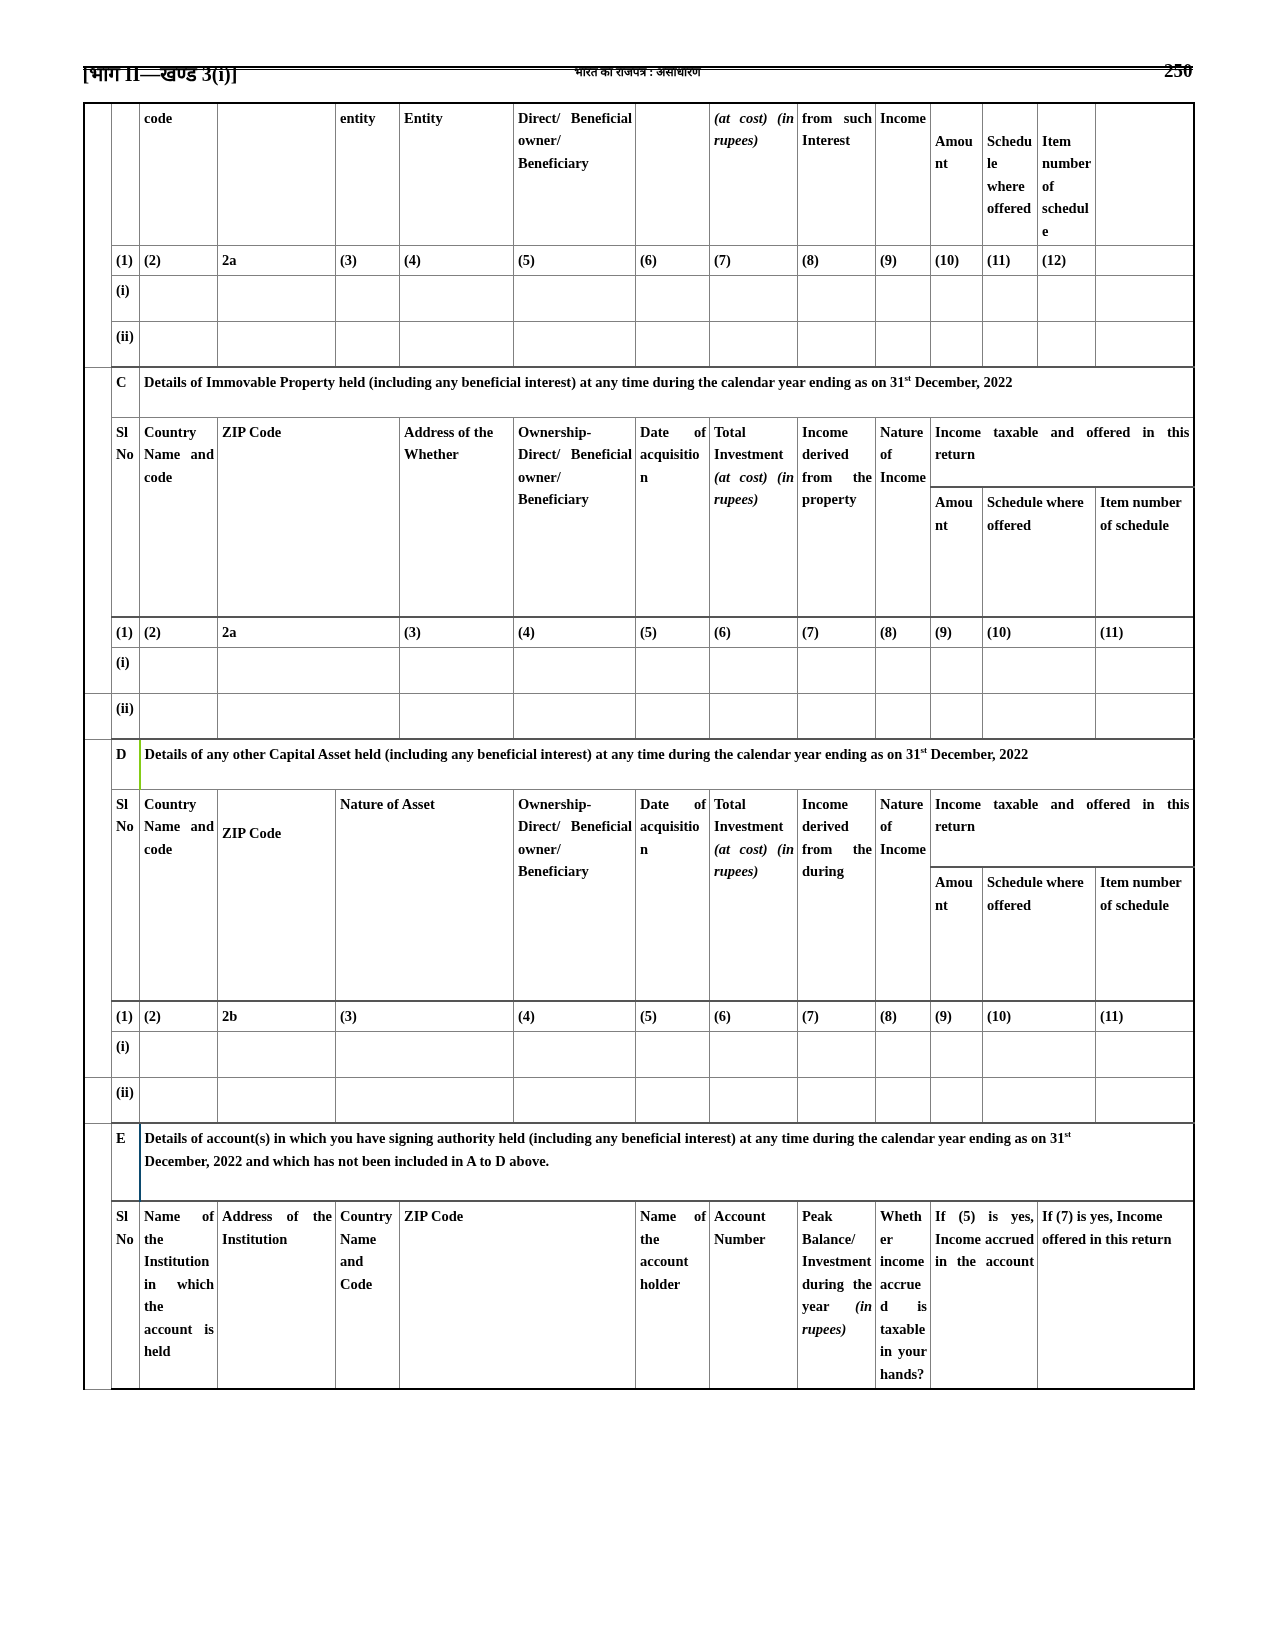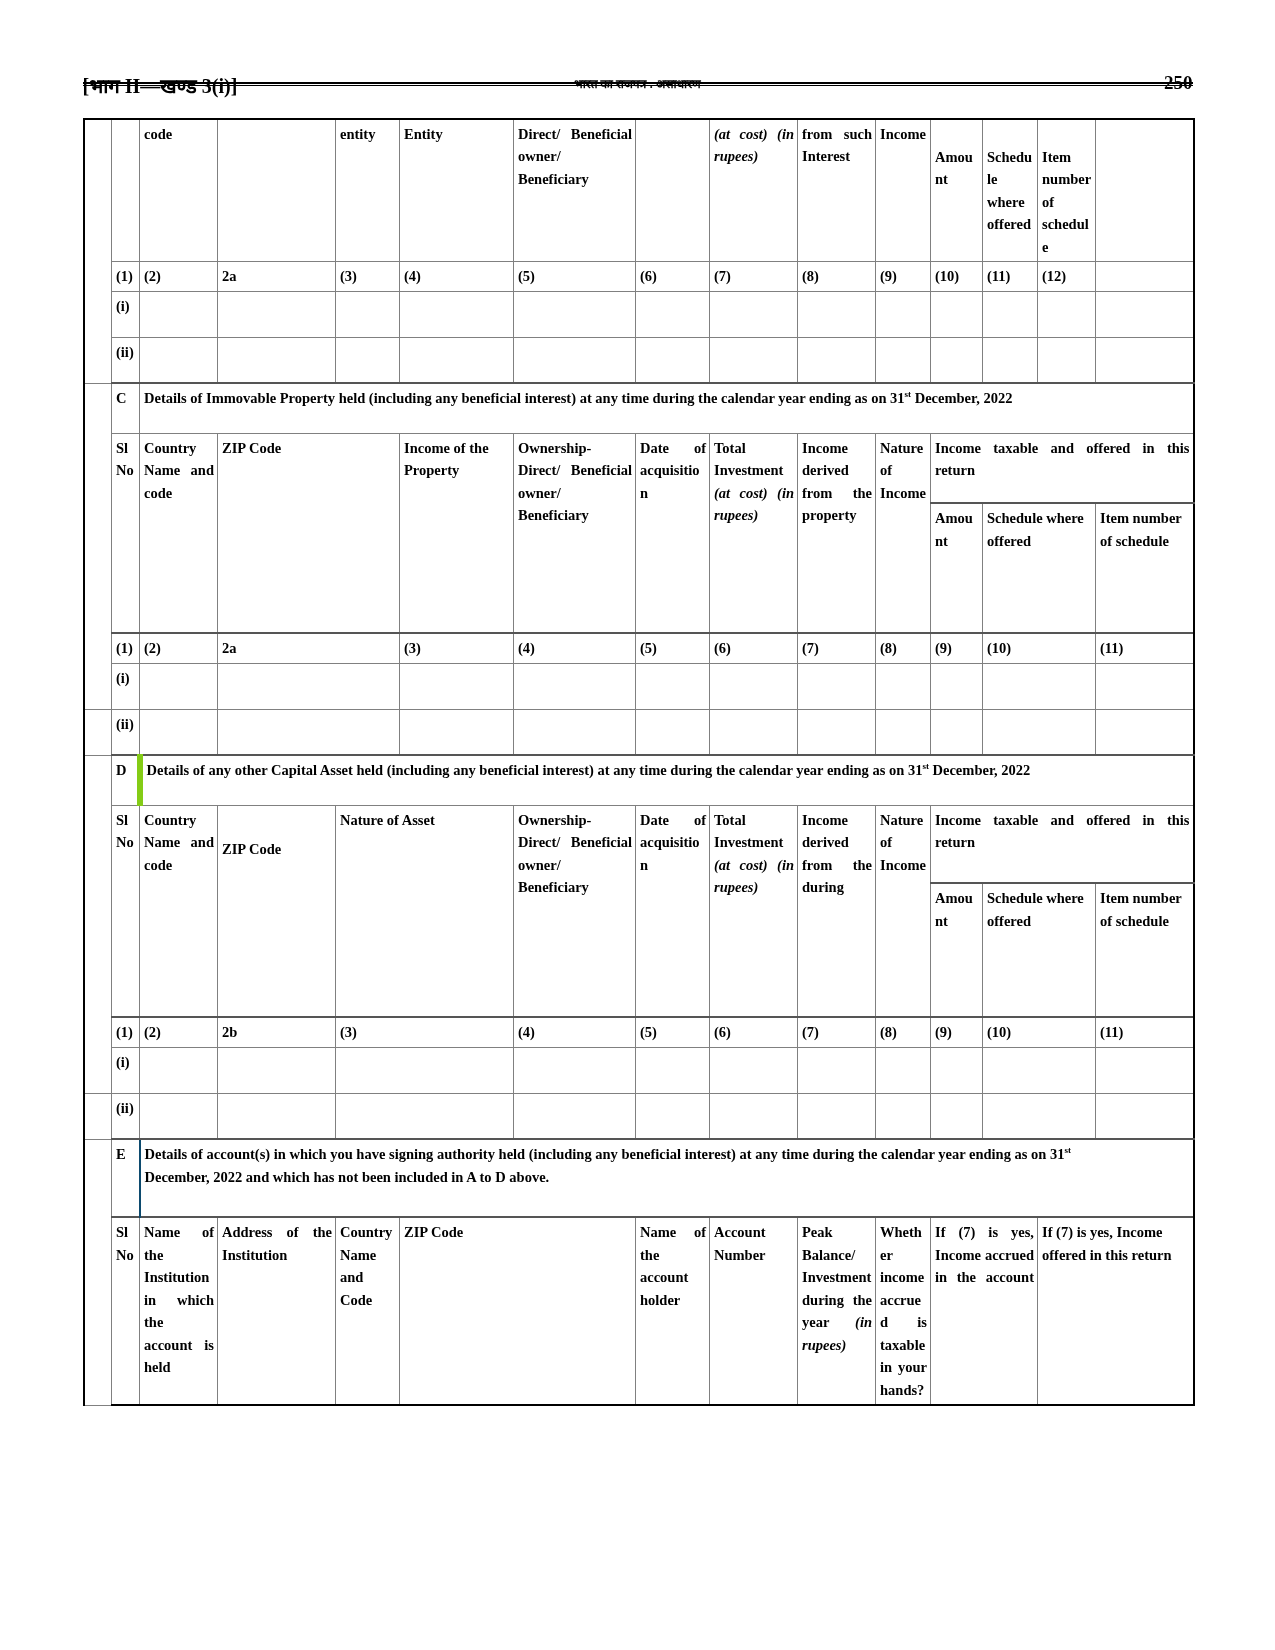--- a/index.html
+++ b/index.html
@@ -12,21 +12,21 @@
     font-family: "Liberation Serif", "DejaVu Serif", serif;
     color: #000000;
     position: relative;
     overflow: hidden;
   }
 
   
   .page-head {
     position: relative;
     width: 1110px;
-    margin: 12px auto;
+    margin: 0 auto;
     padding-top: 28px;
     height: 58px;
   }
   .head-left {
     position: absolute; left: 0; top: 60px;
     font-size: 20px; font-weight: bold;
     white-space: nowrap;
   }
   .head-center {
     position: absolute; left: 50%; top: 63px;
@@ -183,21 +183,21 @@
   <tr>
     <td class="outer-l" rowspan="5" style="border-right:none;"></td>
     <td class="thick-t" style="height:50px">C</td>
     <td class="thick-t outer-r secline" colspan="13" style="border-left:1px solid #808080"><span>Details of Immovable Property held (including any beneficial interest) at any time during the calendar year ending as on 31</span><sup>st</sup><span> December, 2022</span></td>
   </tr>
 
   <tr>
     <td rowspan="2" class="narrow" style="height:200px">Sl No</td>
     <td rowspan="2" class="jst">Country Name and code</td>
     <td rowspan="2" colspan="2">ZIP Code</td>
-    <td rowspan="2">Income of the Property</td>
+    <td rowspan="2">Address of the Whether</td>
     <td rowspan="2" class="jst">Ownership- Direct/ Beneficial owner/ Beneficiary</td>
     <td rowspan="2" class="jst">Date of acquisition</td>
     <td rowspan="2" class="jst"><span>Total Investment </span><span class="ital">(at cost) (in rupees)</span></td>
     <td rowspan="2" class="jst">Income derived from the property</td>
     <td rowspan="2" class="jst">Nature of Income</td>
     <td colspan="4" class="jst thick-b outer-r" style="height:70px">Income taxable and offered in this return</td>
   </tr>
   <tr>
     <td class="narrow">Amount</td>
     <td colspan="2" class="narrow">Schedule where offered</td>
@@ -246,21 +246,21 @@
     <td class="thick-b"></td>
     <td class="thick-b"></td>
     <td class="thick-b"></td>
     <td class="thick-b" colspan="2"></td>
     <td class="thick-b outer-r"></td>
   </tr>
 
   <tr>
     <td class="outer-l" rowspan="5" style="border-right:none;"></td>
     <td class="thick-t" style="height:50px">D</td>
-    <td class="thick-t outer-r secline" colspan="13" style="border-left:6px solid #84cc16"><span>Details of any other Capital Asset held (including any beneficial interest) at any time during the calendar year ending as on 31</span><sup>st</sup><span> December, 2022</span></td>
+    <td class="thick-t outer-r secline" colspan="13" style="border-left:2px solid #84cc16"><span>Details of any other Capital Asset held (including any beneficial interest) at any time during the calendar year ending as on 31</span><sup>st</sup><span> December, 2022</span></td>
   </tr>
 
   <tr>
     <td rowspan="2" class="narrow" style="height:212px">Sl No</td>
     <td rowspan="2" class="jst">Country Name and code</td>
     <td rowspan="2" style="padding-top:32px">ZIP Code</td>
     <td rowspan="2" colspan="2">Nature of Asset</td>
     <td rowspan="2" class="jst">Ownership- Direct/ Beneficial owner/ Beneficiary</td>
     <td rowspan="2" class="jst">Date of acquisition</td>
     <td rowspan="2" class="jst"><span>Total Investment </span><span class="ital">(at cost) (in rupees)</span></td>
@@ -329,19 +329,19 @@
   <tr>
     <td class="thick-t narrow outer-b" style="height:170px">Sl No</td>
     <td class="thick-t jst outer-b">Name of the Institution in which the account is held</td>
     <td class="thick-t jst outer-b">Address of the Institution</td>
     <td class="thick-t outer-b">Country Name and Code</td>
     <td class="thick-t outer-b" colspan="2">ZIP Code</td>
     <td class="thick-t jst outer-b">Name of the account holder</td>
     <td class="thick-t narrow outer-b">Account Number</td>
     <td class="thick-t jst outer-b"><span>Peak Balance/ Investment during the year </span><span class="ital">(in rupees)</span></td>
     <td class="thick-t jst outer-b">Whether income accrued is taxable in your hands?</td>
-    <td class="thick-t jst outer-b" colspan="2">If (7) is yes, Income accrued in the account</td>
+    <td class="thick-t jst outer-b" colspan="2">If (5) is yes, Income accrued in the account</td>
     <td class="thick-t outer-r outer-b" colspan="2">If (7) is yes, Income offered in this return</td>
   </tr>
 
 </tbody>
     </table>
 </div>
 
 </body></html>

